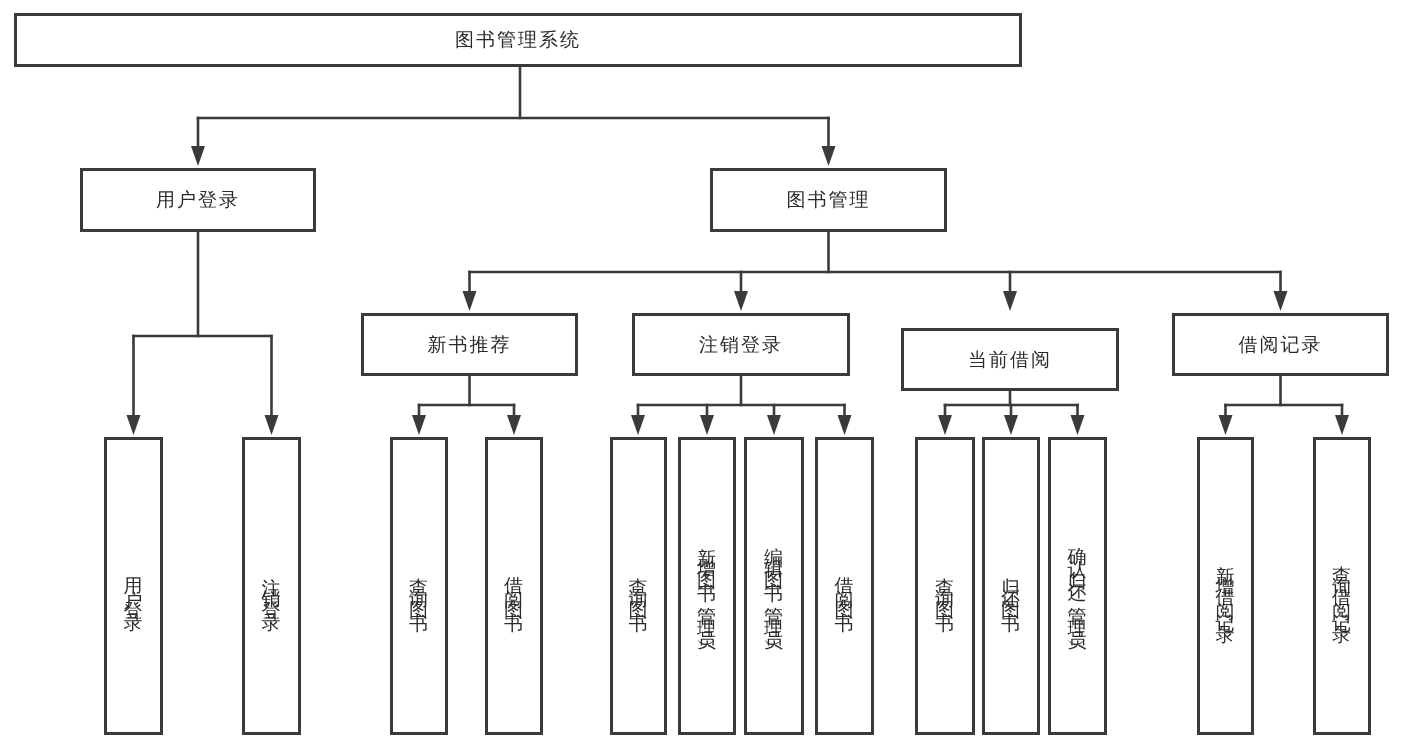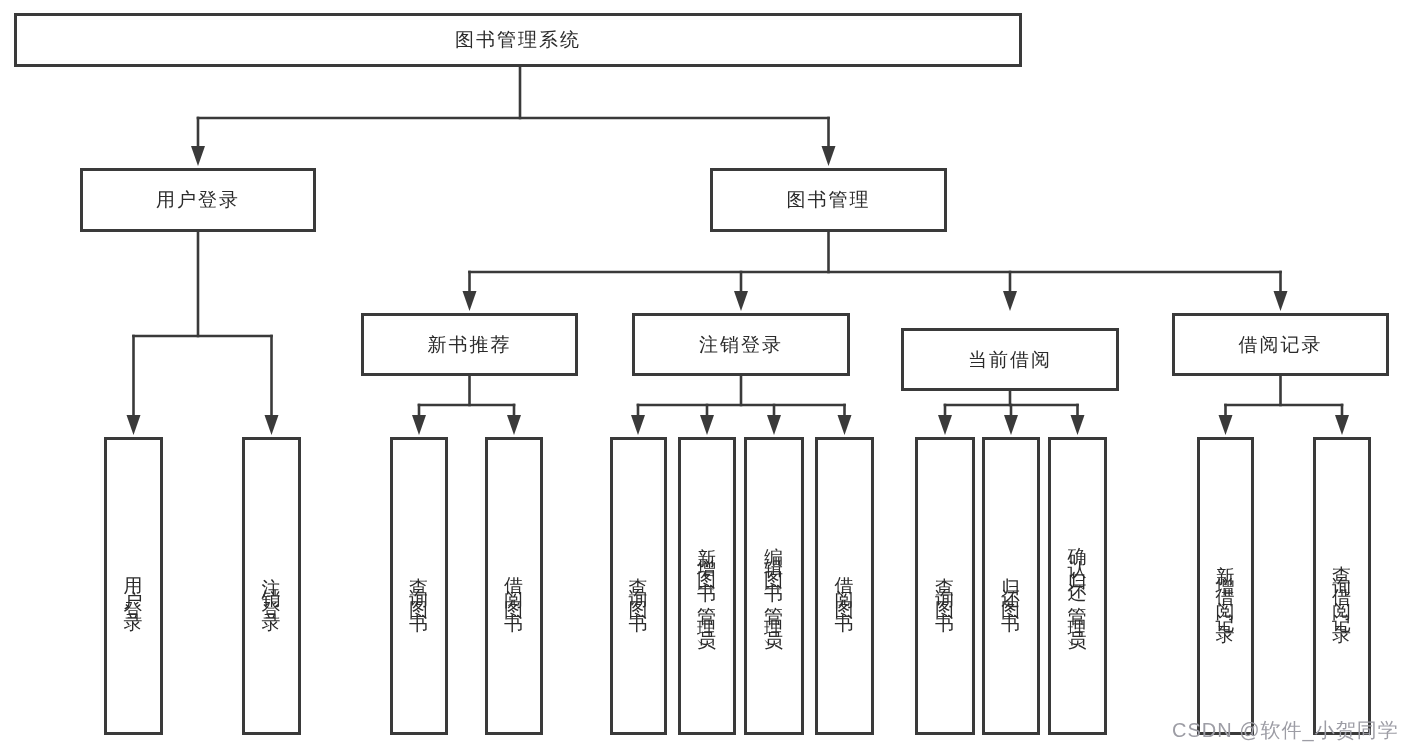--- a/index.html
+++ b/index.html
@@ -148,14 +148,13 @@
     <span>确认归还（管理员）</span>
   </div>
 
   <div class="node vbox" style="left:1197px;top:437px;width:57px;height:298px">
     <span>新增借阅记录</span>
   </div>
   <div class="node vbox" style="left:1313px;top:437px;width:58px;height:298px">
     <span>查询借阅记录</span>
   </div>
 
-  <div class="watermark">CSDN @软件_小贺同学</div>
 </div>
 
 </body></html>

